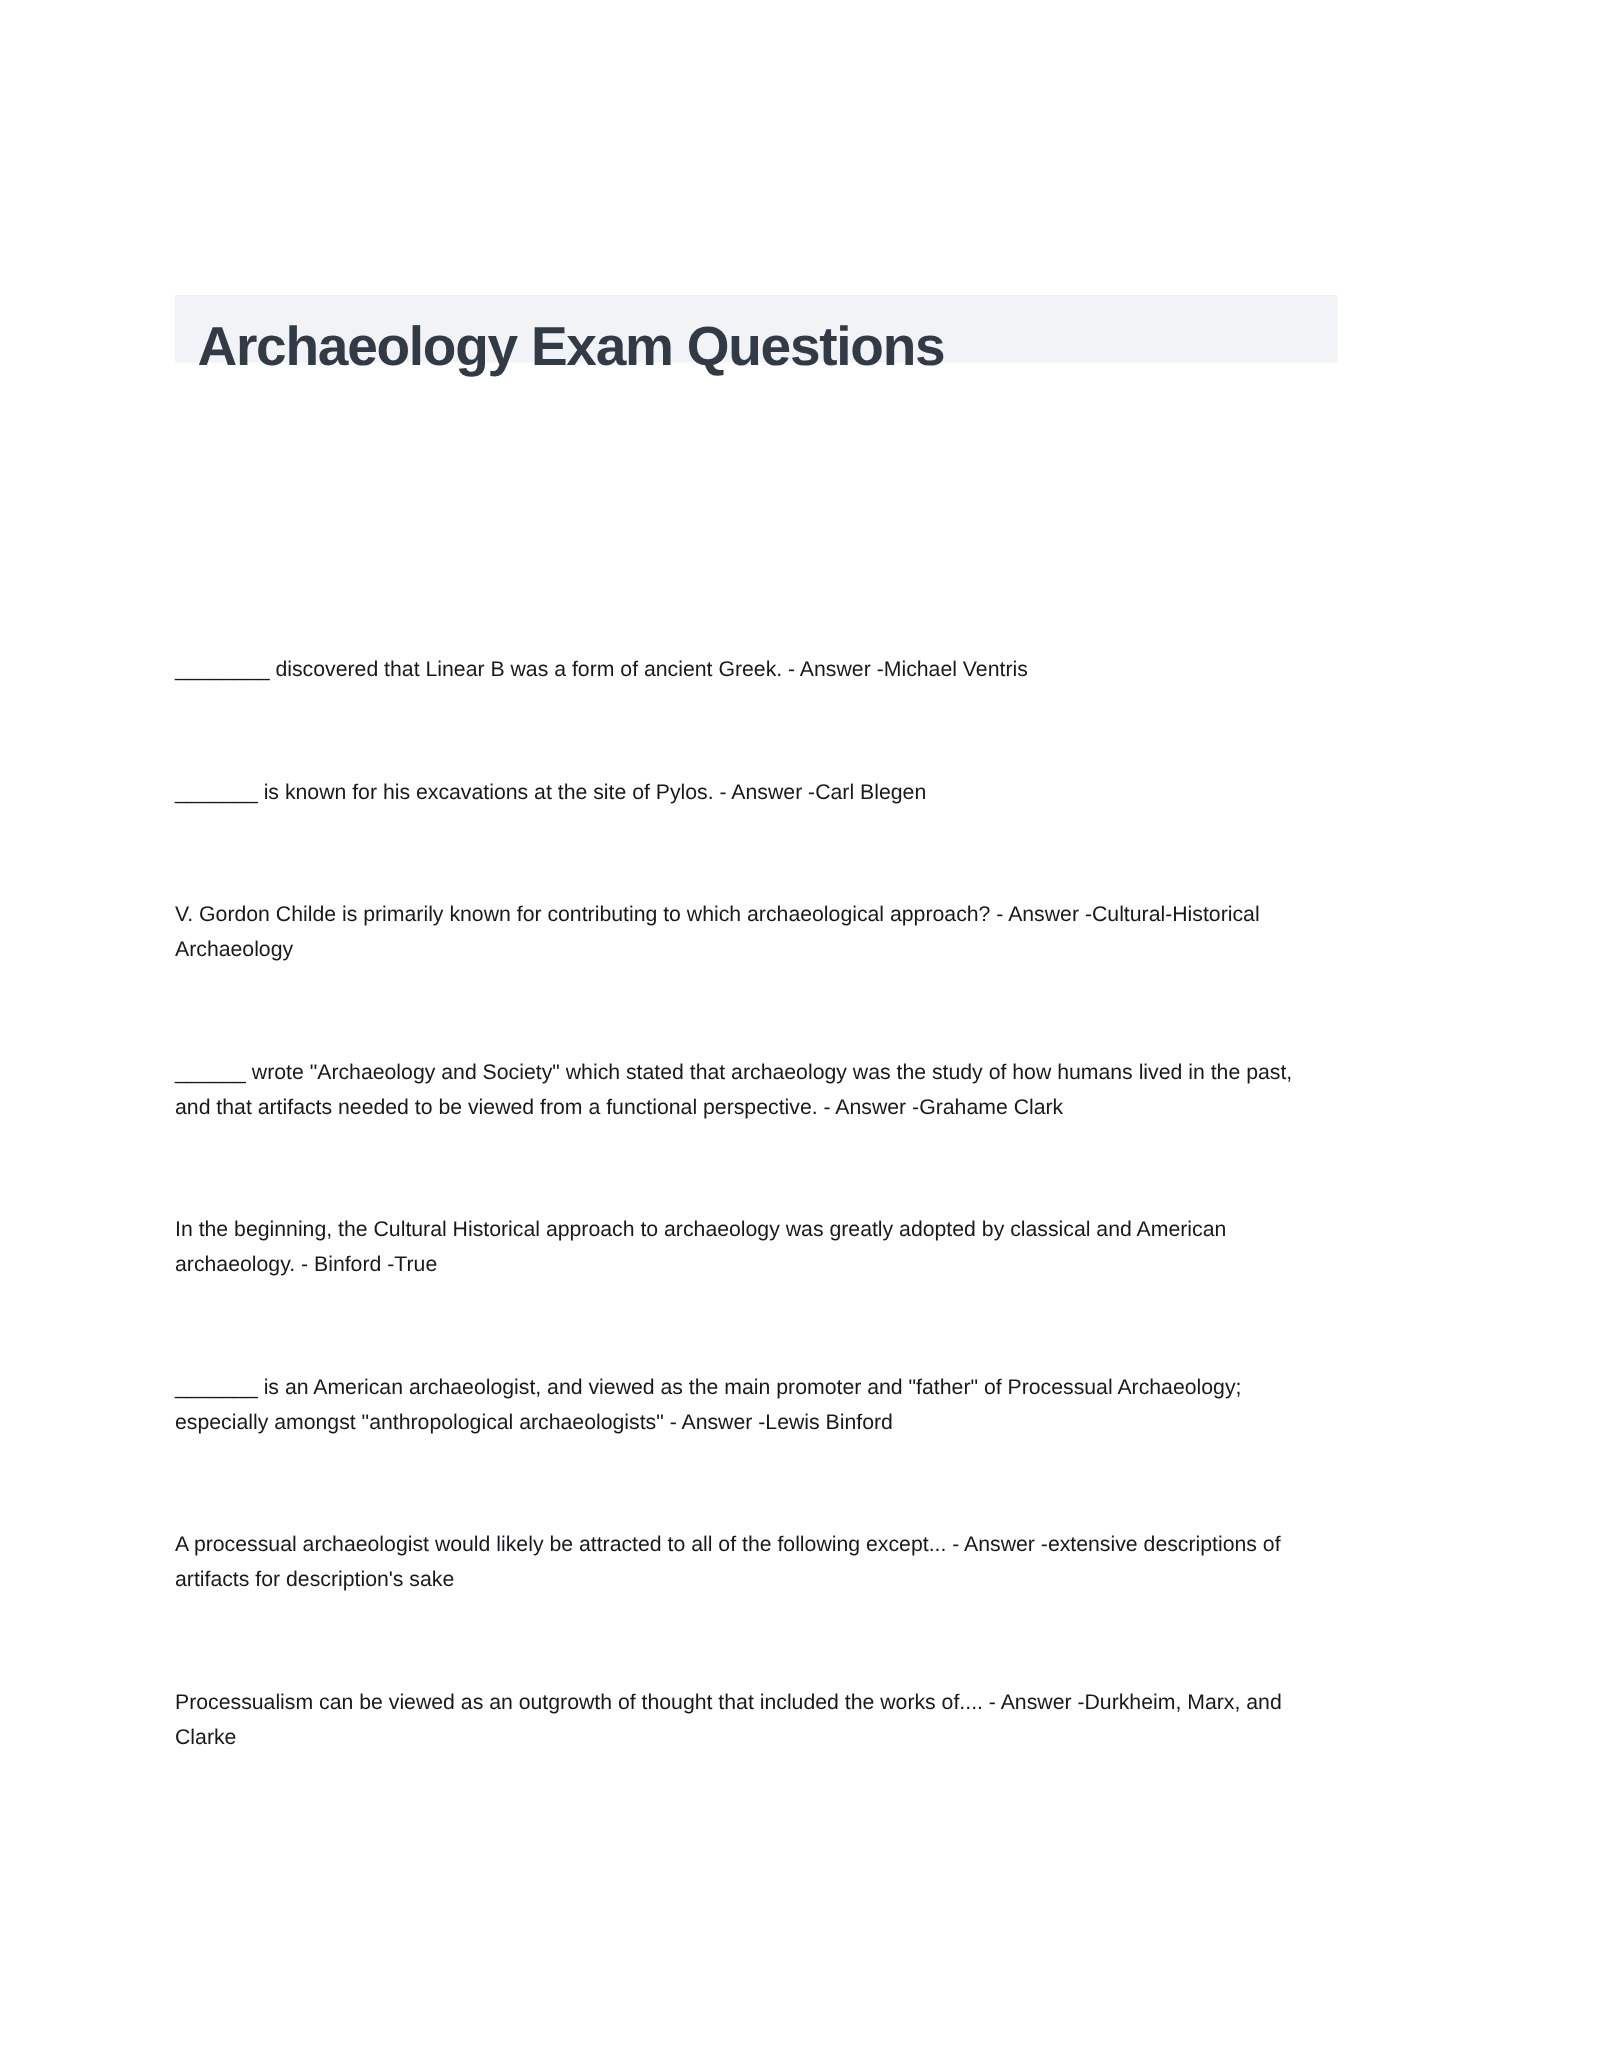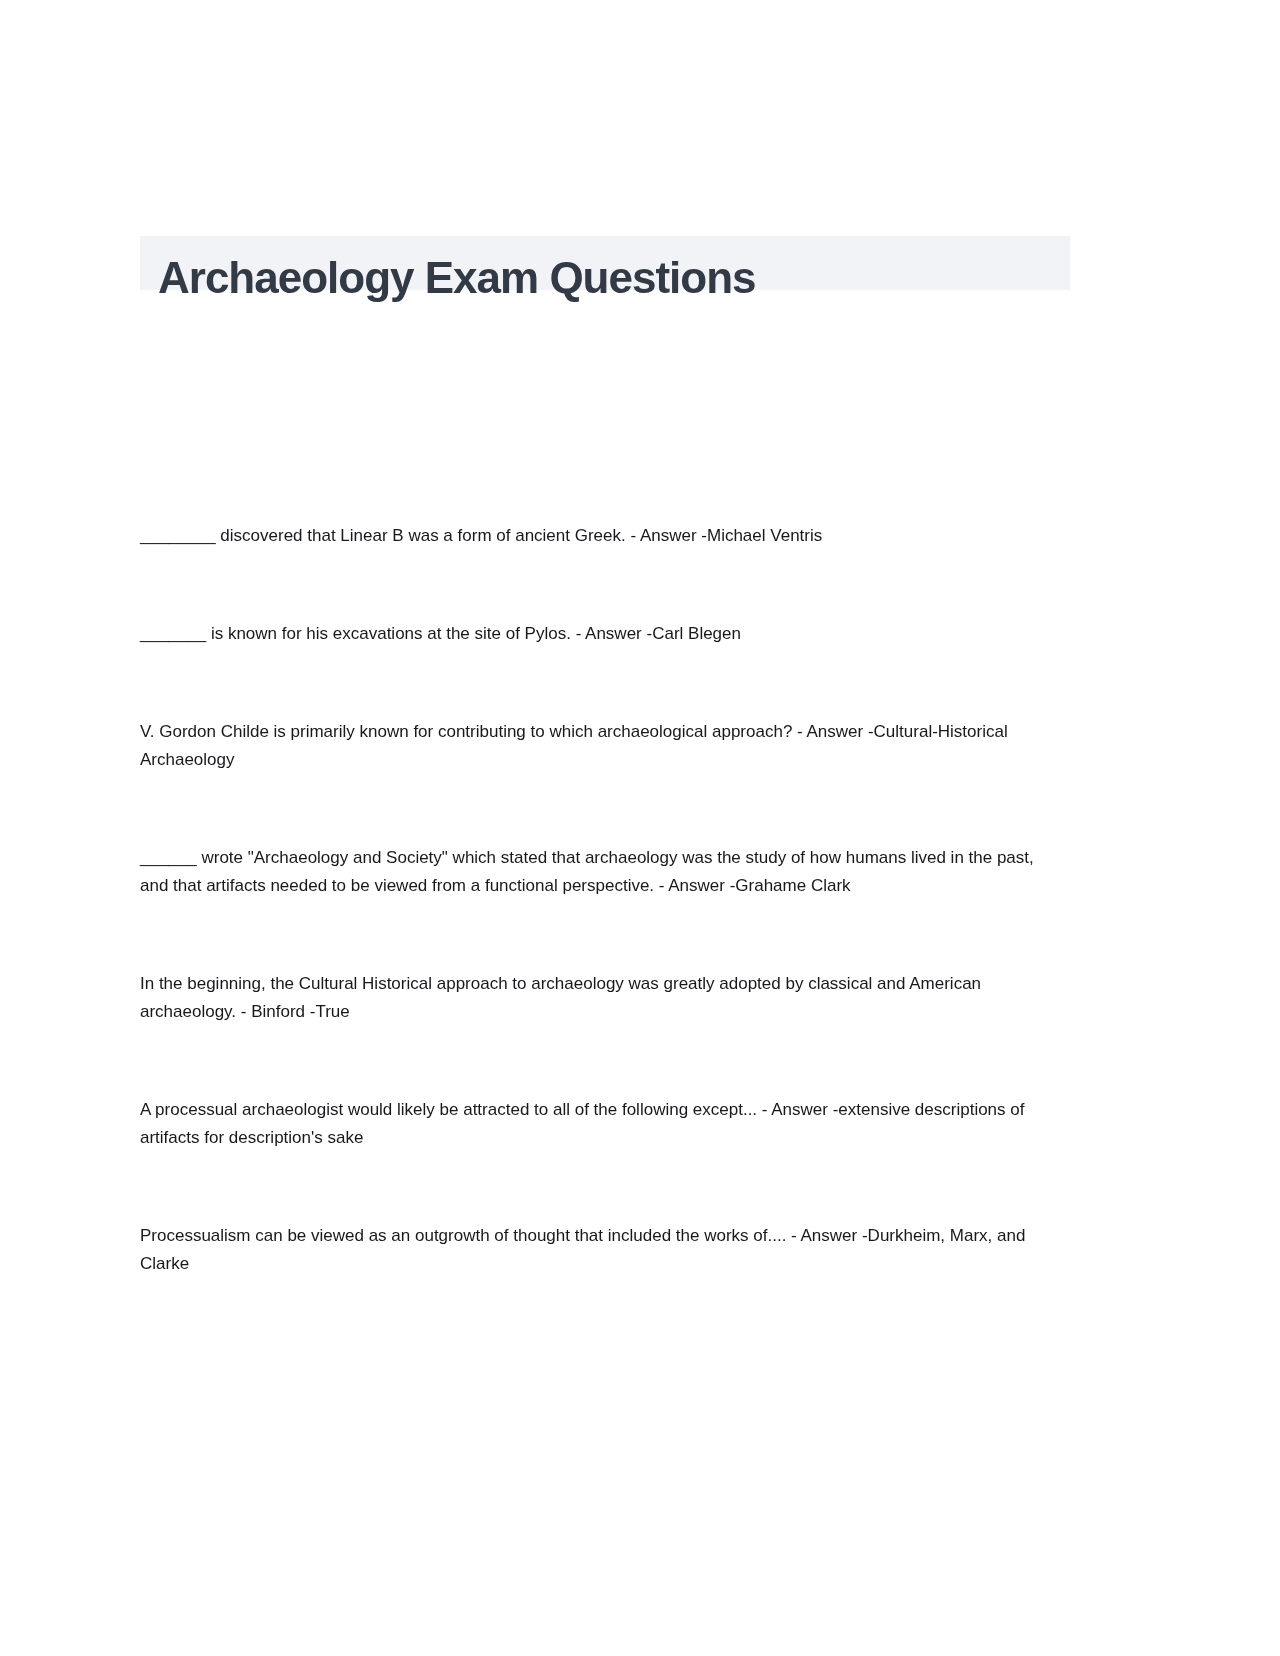--- a/index.html
+++ b/index.html
@@ -56,17 +56,18 @@
   <header class="title-bar">
     <h1>Archaeology Exam Questions</h1>
   </header>
 
   <main class="content">
     <p class="qa">________ discovered that Linear B was a form of ancient Greek. - Answer -Michael Ventris</p>
     <p class="qa">_______ is known for his excavations at the site of Pylos. - Answer -Carl Blegen</p>
     <p class="qa">V. Gordon Childe is primarily known for contributing to which archaeological approach? - Answer -Cultural-Historical Archaeology</p>
     <p class="qa">______ wrote "Archaeology and Society" which stated that archaeology was the study of how humans lived in the past, and that artifacts needed to be viewed from a functional perspective. - Answer -Grahame Clark</p>
     <p class="qa">In the beginning, the Cultural Historical approach to archaeology was greatly adopted by classical and American archaeology. - Binford -True</p>
+    <p class="qa">_______ is an American archaeologist, and viewed as the main promoter and "father" of Processual Archaeology; especially amongst "anthropological archaeologists" - Answer -Lewis Binford</p>
     <p class="qa">A processual archaeologist would likely be attracted to all of the following except... - Answer -extensive descriptions of artifacts for description's sake</p>
     <p class="qa">Processualism can be viewed as an outgrowth of thought that included the works of.... - Answer -Durkheim, Marx, and Clarke</p>
   </main>
 
 </div>
 
 </body></html>

